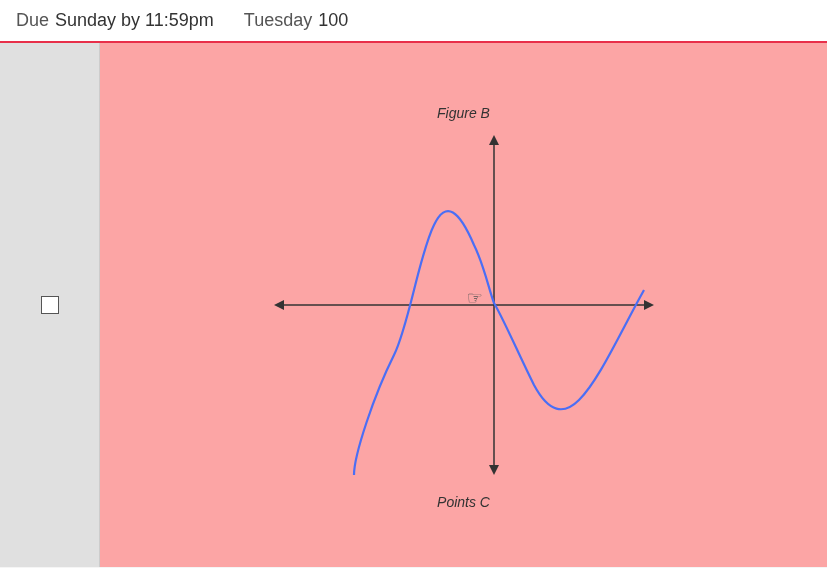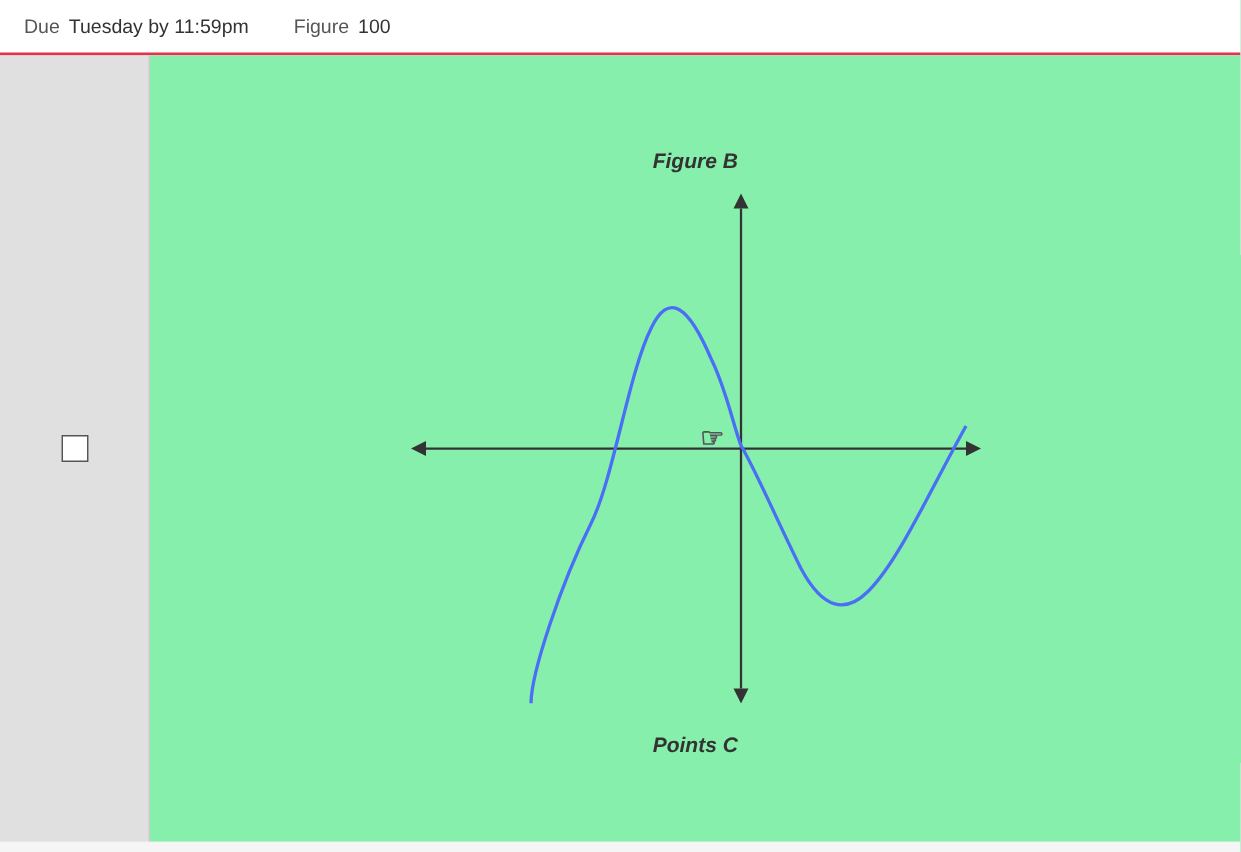--- a/index.html
+++ b/index.html
@@ -10,21 +10,21 @@
       font-family: Arial, sans-serif;
       overflow: hidden;
     }
 
     .top-bar {
       display: flex;
       align-items: flex-end;
       padding: 10px 16px;
       background: #fff;
       border-bottom: 2px solid #e8304a;
-      font-size: 13px;
+      font-size: 18px;
       color: #333;
       gap: 30px;
     }
 
     .top-bar-item {
       display: flex;
       align-items: center;
       gap: 6px;
     }
 
@@ -56,26 +56,25 @@
 
     .checkbox-area {
       width: 18px;
       height: 18px;
       border: 1.5px solid #555;
       background: #fff;
     }
 
     .content-area {
       flex: 1;
-      background: #86efac;
+      background: #fca5a5;
       position: relative;
       display: flex;
       align-items: center;
       justify-content: center;
-      font-weight: bold;
     }
 
     .graph-container {
       position: relative;
       width: 380px;
       height: 340px;
     }
 
     .figure-label-top {
       position: absolute;
@@ -115,24 +114,24 @@
       pointer-events: none;
       color: #555;
     }
   </style>
 </head>
 <body>
 
 <div class="top-bar">
   <div class="top-bar-item">
     <span class="top-bar-label">Due</span>
-    <span class="top-bar-value">Tuesday by 11:59pm</span>
+    <span class="top-bar-value">Sunday by 11:59pm</span>
   </div>
   <div class="top-bar-item">
-    <span class="top-bar-label">Figure</span>
+    <span class="top-bar-label">Tuesday</span>
     <span class="top-bar-value">100</span>
   </div>
 </div>
 
 <div class="main-content">
 
   <div class="left-panel">
     <div class="checkbox-area"></div>
   </div>
 

